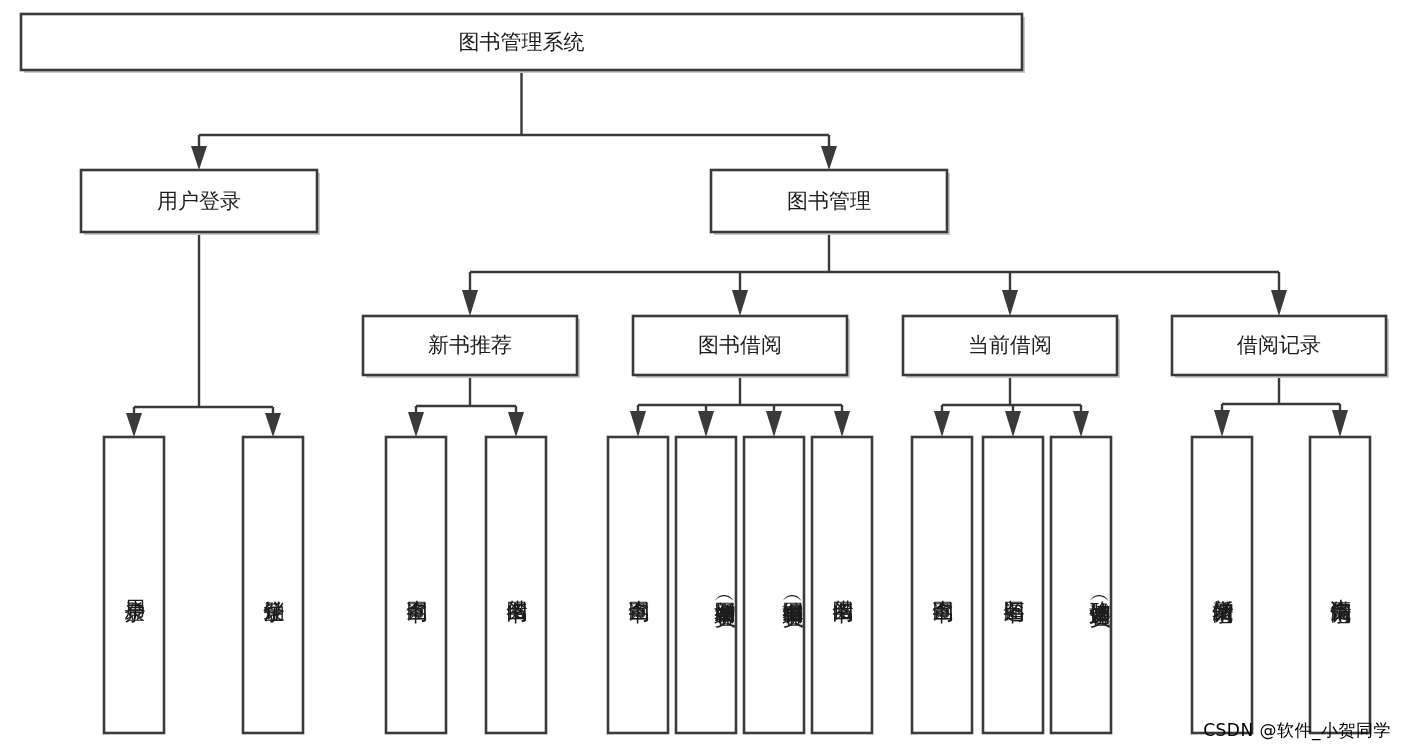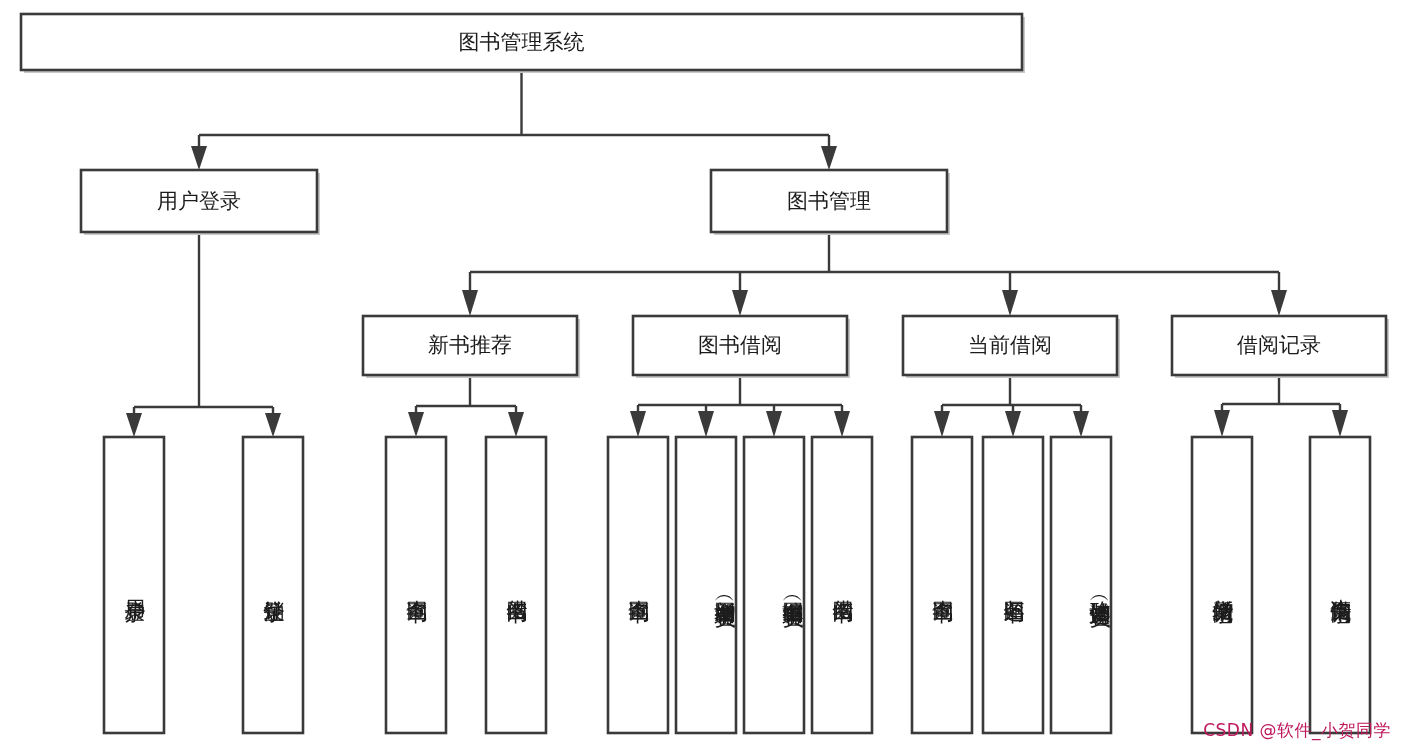--- a/index.html
+++ b/index.html
@@ -67,21 +67,21 @@
     justify-content: center;
     white-space: nowrap;
     pointer-events: none;
   }
   .watermark {
     position: absolute;
     right: 14px;
     bottom: 5px;
     font-family: "DejaVu Sans", "Liberation Sans", sans-serif;
     font-size: 17px;
-    color: #be185d;
+    color: #000000;
     letter-spacing: 0.5px;
     white-space: nowrap;
   }
 </style>
 </head>
 <body>
 
 <div id="diagram-root">
 
   <svg class="diagram-canvas" viewBox="0 0 1405 747">

